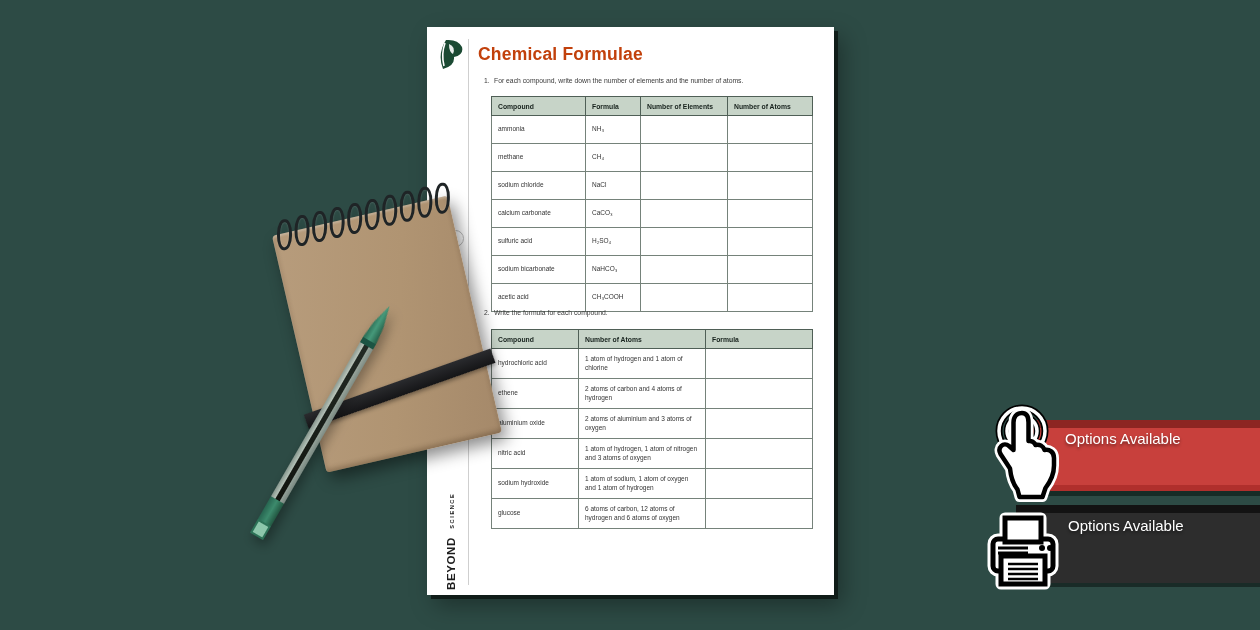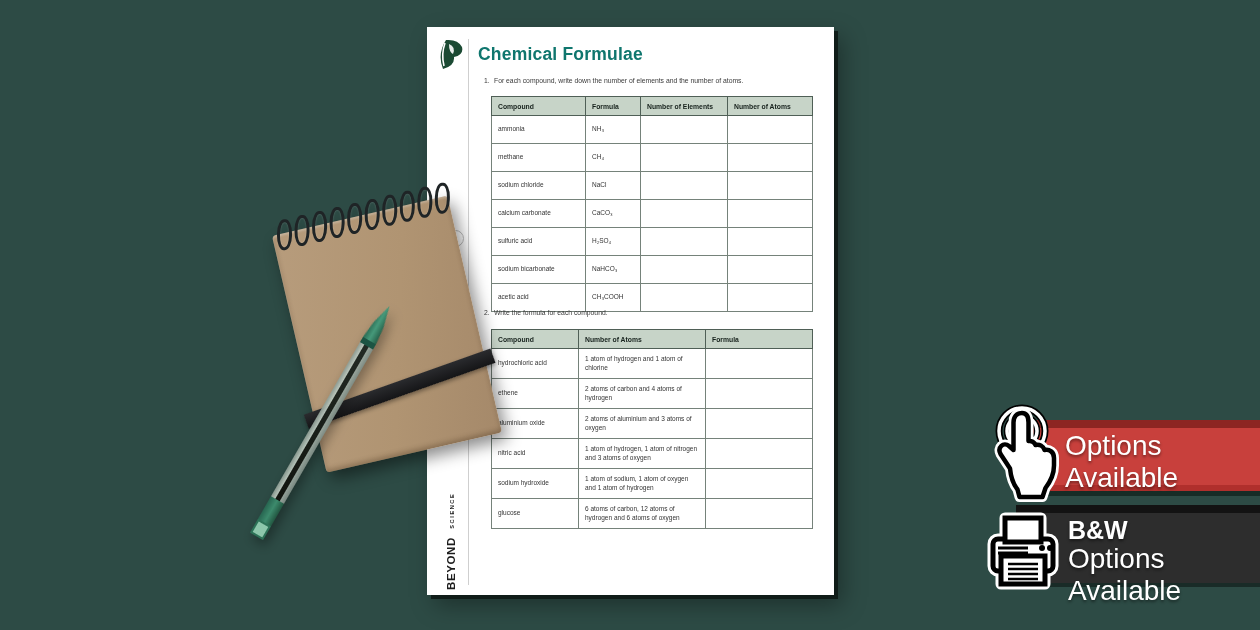--- a/index.html
+++ b/index.html
@@ -16,21 +16,21 @@
   }
   .page-divider{position:absolute;left:41px;top:12px;bottom:10px;width:1px;background:#cfcfcf;}
   .logo{position:absolute;left:9px;top:12px;width:27px;height:31px;}
   .hole{position:absolute;left:20px;top:203px;width:15px;height:15px;border:1.3px solid #bdbdbd;border-radius:50%;background:#fff;}
   .brand-vert{
     position:absolute;left:14px;top:563px;transform:rotate(-90deg);transform-origin:0 0;
     white-space:nowrap;color:#1d1d1d;
   }
   .brand-main{font-size:11.5px;font-weight:bold;letter-spacing:.6px;}
   .brand-sub{font-size:5.6px;font-weight:bold;letter-spacing:1.6px;margin-left:4px;vertical-align:1.5px;}
-  .title{position:absolute;left:51px;top:17px;font-size:17.5px;font-weight:600;color:#0f766e;letter-spacing:.2px;}
+  .title{position:absolute;left:51px;top:17px;font-size:17.5px;font-weight:600;color:#c2410c;letter-spacing:.2px;}
   .q-line{position:absolute;left:57px;font-size:6.8px;color:#3a3a3a;}
   .q-line .q-num{display:inline-block;width:10px;}
   #q1-line{top:50px;} #q2-line{top:282px;}
   table.ws{position:absolute;left:64px;border-collapse:collapse;table-layout:fixed;
     border:1.5px solid #25332c;background:#fff;}
   #table1{top:69px;width:321px;}
   #table2{top:302px;width:321px;}
   table.ws th{
     background:#c7d4c8;border:1px solid #4f5f56;font-size:6.8px;font-weight:bold;color:#16211c;
     text-align:left;padding:0 0 0 6px;height:18px;
@@ -72,21 +72,21 @@
   .pen-collar{height:6px;background:#1c5443;}
   .pen-barrel{height:178px;
     background:linear-gradient(90deg,rgba(140,155,146,.95),rgba(185,198,188,.95) 30%,rgba(125,140,132,.95));
     position:relative;}
   .pen-ink{position:absolute;left:5px;top:0;bottom:0;width:5px;background:linear-gradient(#232a24,#11150f);}
   .pen-end{height:26px;background:linear-gradient(90deg,#276550,#3c8a6c 50%,#225741);}
   .pen-end-cap{height:16px;background:#8cc7ab;border:2px solid #2c7257;box-sizing:border-box;}
   
   .banner{position:absolute;height:71px;z-index:5;color:#fff;}
   .banner .b-title{font-weight:bold;font-size:25px;line-height:1.05;text-shadow:0 2px 3px rgba(0,0,0,.45);}
-  .banner .b-sub{font-size:28px;line-height:1.15;text-shadow:0 2px 3px rgba(0,0,0,.45);}
+  .banner .b-sub{font-size:15px;line-height:1.15;text-shadow:0 2px 3px rgba(0,0,0,.45);}
   #banner-interactive{
     left:1032px;top:420px;width:228px;
     background:linear-gradient(#8d2522 0 11%,#c8403c 11% 91%,#b02f2c 91% 100%);
     box-shadow:0 5px 0 rgba(12,27,22,.65);
     padding:10px 0 0 33px;box-sizing:border-box;
   }
   #banner-bw{
     left:1016px;top:505px;width:244px;
     background:linear-gradient(#131313 0 10%,#2d2d2d 10%);
     box-shadow:0 4px 0 rgba(9,18,15,.55);
@@ -261,21 +261,20 @@
     <circle cx="34" cy="31" r="23" stroke="#000" stroke-width="7"></circle>
     <circle cx="34" cy="31" r="23" stroke="#fff" stroke-width="3.5"></circle>
     <circle cx="34" cy="31" r="15" stroke="#000" stroke-width="6.5"></circle>
     <circle cx="34" cy="31" r="15" stroke="#fff" stroke-width="3.5"></circle>
   </g>
   <path d="M34 13 c-5.5 0 -8.5 3.8 -8.5 9.5 V50 l-4.5 -4 c-5.5 -4.5 -12 1.5 -8.5 8 l9.5 14.5 c1 10 3.5 16 7.5 21 l2 7.5 h23 l3 -9 c5 -6.5 8.5 -13.5 8.5 -22.5 v-7.5 c0 -6 -4.5 -9 -9.5 -8 c-1 -4 -5 -6 -9 -5 c-1 -3 -4 -4.5 -7 -4 V22.5 c0 -5.7 -2 -9.5 -6.5 -9.5 z" fill="#fff" stroke="#fff" stroke-width="10" stroke-linejoin="round"></path>
   <path d="M34 13 c-5.5 0 -8.5 3.8 -8.5 9.5 V50 l-4.5 -4 c-5.5 -4.5 -12 1.5 -8.5 8 l9.5 14.5 c1 10 3.5 16 7.5 21 l2 7.5 h23 l3 -9 c5 -6.5 8.5 -13.5 8.5 -22.5 v-7.5 c0 -6 -4.5 -9 -9.5 -8 c-1 -4 -5 -6 -9 -5 c-1 -3 -4 -4.5 -7 -4 V22.5 c0 -5.7 -2 -9.5 -6.5 -9.5 z" fill="#fff" stroke="#000" stroke-width="4.5" stroke-linejoin="round"></path>
 </svg>
 
 <div class="banner" id="banner-bw">
-  <div class="b-title">B&amp;W</div>
   <div class="b-sub">Options Available</div>
 </div>
 
 <svg class="badge-icon" id="icon-printer" width="78" height="80" viewBox="0 0 78 80">
   <g stroke="#fff" stroke-width="11" stroke-linejoin="round" fill="#fff">
     <rect x="9" y="27" width="60" height="32" rx="5"></rect>
     <rect x="21" y="6" width="36" height="24"></rect>
     <rect x="17" y="44" width="44" height="28"></rect>
   </g>
   <rect x="9" y="27" width="60" height="32" rx="5" fill="#fff" stroke="#000" stroke-width="5"></rect>

